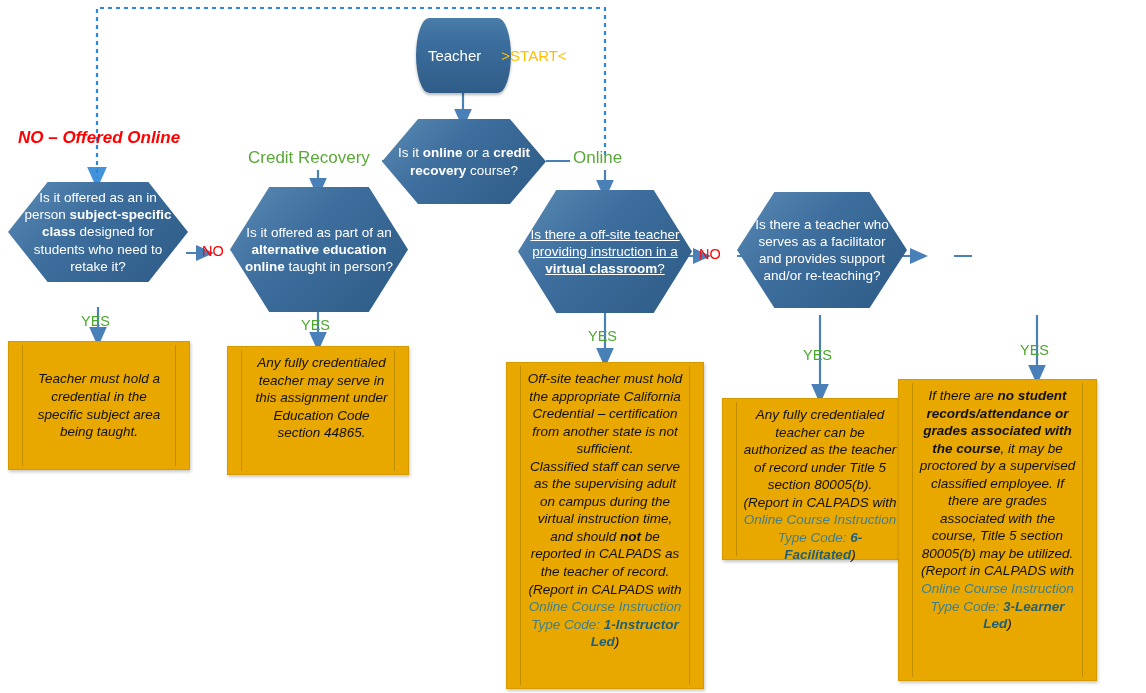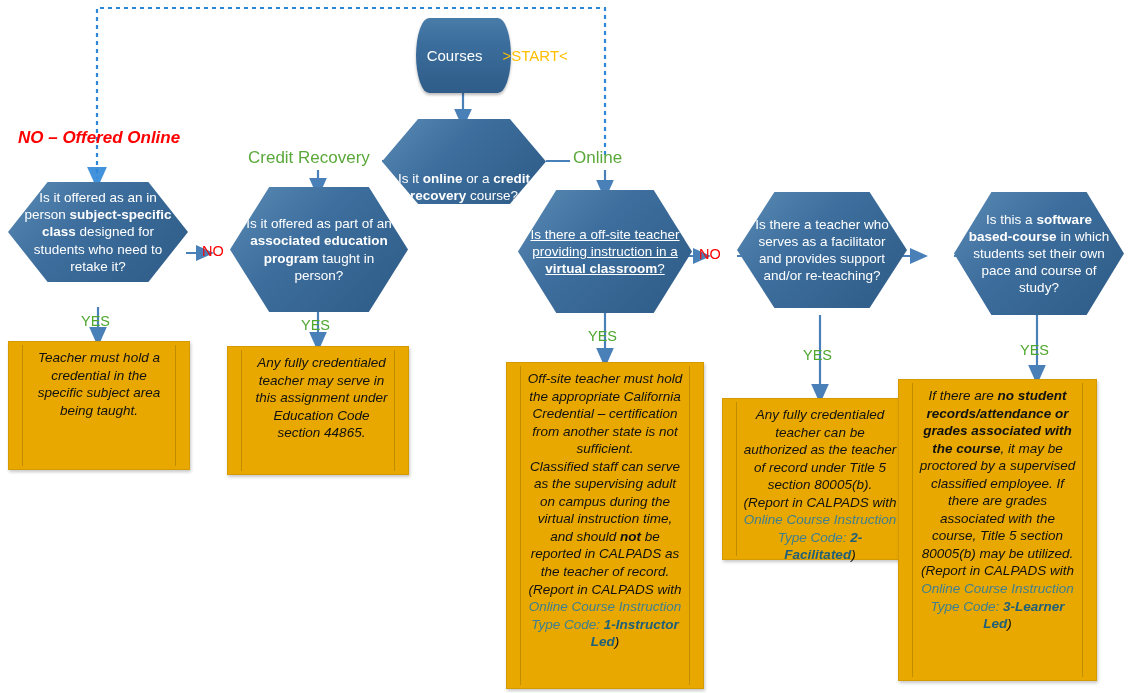--- a/index.html
+++ b/index.html
@@ -108,47 +108,44 @@
 
     <line x1="98" y1="307" x2="98" y2="337" stroke="#4a80b8" stroke-width="2.2" marker-end="url(#arrB)"></line>
     <line x1="318" y1="312" x2="318" y2="342" stroke="#4a80b8" stroke-width="2.2" marker-end="url(#arrB)"></line>
     <line x1="605" y1="313" x2="605" y2="358" stroke="#4a80b8" stroke-width="2.2" marker-end="url(#arrB)"></line>
     <line x1="820" y1="315" x2="820" y2="394" stroke="#4a80b8" stroke-width="2.2" marker-end="url(#arrB)"></line>
     <line x1="1037" y1="315" x2="1037" y2="375" stroke="#4a80b8" stroke-width="2.2" marker-end="url(#arrB)"></line>
   </svg>
 
   <div class="start-node" style="left:416px;top:18px;width:95px;height:75px;">
     <span class="ln">Unique</span>
-    <span class="ln">Courses</span>
+    <span class="ln">Teacher</span>
     <span class="start-token">&gt;START&lt;</span>
   </div>
 
-  <div class="hex" style="left:382px;top:119px;width:164px;height:85px;align-items:flex-end;">
+  <div class="hex" style="left:382px;top:119px;width:164px;height:85px;">
     <span class="htxt">Is it <b>online</b> or a <b>credit recovery</b> course?</span>
   </div>
 
   <div class="hex" style="left:8px;top:182px;width:180px;height:100px;">
     <span class="htxt">Is it offered as an in person <b>subject-specific class</b> designed for students who need to retake it?</span>
   </div>
 
   <div class="hex" style="left:230px;top:187px;width:178px;height:125px;">
-    <span class="htxt">Is it offered as part of an <b>associated education program</b> taught in person?</span>
+    <span class="htxt">Is it offered as part of an <b>alternative education online</b> taught in person?</span>
   </div>
 
   <div class="hex" style="left:518px;top:190px;width:174px;height:123px;text-decoration:underline;">
     <span class="htxt">Is there a off-site teacher providing instruction in a <b>virtual classroom</b>?</span>
   </div>
 
   <div class="hex" style="left:737px;top:192px;width:170px;height:116px;">
     <span class="htxt">Is there a teacher who serves as a facilitator and provides support and/or re-teaching?</span>
   </div>
 
-  <div class="hex" style="left:954px;top:192px;width:170px;height:123px;">
-    <span class="htxt">Is this a <b>software based-course</b> in which students set their own pace and course of study?</span>
-  </div>
 
   <div class="lbl lbl-red-italic" style="left:18px;top:128px;"><i>NO – Offered Online</i></div>
 
   <div class="lbl lbl-green-big" style="left:248px;top:148px;">Credit Recovery</div>
 
   <div class="lbl lbl-green-big" style="left:573px;top:148px;">Online</div>
 
   <div class="lbl lbl-no" style="left:202px;top:243px;">NO</div>
 
   <div class="lbl lbl-no" style="left:699px;top:246px;">NO</div>
@@ -158,33 +155,33 @@
   <div class="lbl lbl-yes" style="left:81px;top:313px;">YES</div>
 
   <div class="lbl lbl-yes" style="left:301px;top:317px;">YES</div>
 
   <div class="lbl lbl-yes" style="left:588px;top:328px;">YES</div>
 
   <div class="lbl lbl-yes" style="left:803px;top:347px;">YES</div>
 
   <div class="lbl lbl-yes" style="left:1020px;top:342px;">YES</div>
 
-  <div class="note" style="left:8px;top:341px;width:182px;height:129px;">
+  <div class="note" style="left:8px;top:341px;width:182px;height:129px;align-items:center;">
     <span class="inner">Teacher must hold a credential in the specific subject area being taught.</span>
   </div>
 
   <div class="note" style="left:227px;top:346px;width:182px;height:129px;padding-left:27px;">
     <span class="inner">Any fully credentialed teacher may serve in this assignment under Education Code section 44865.</span>
   </div>
 
   <div class="note" style="left:506px;top:362px;width:198px;height:327px;text-align:center;">
     <span class="inner">Off-site teacher must hold the appropriate California Credential – certification from another state is not sufficient.<br>Classified staff can serve as the supervising adult on campus during the virtual instruction time, and should <b>not</b> be reported in CALPADS as the teacher of record.<br>(Report in CALPADS with <span class="code-line">Online Course Instruction Type Code:</span> <span class="code-bold">1-Instructor Led</span>)</span>
   </div>
 
   <div class="note" style="left:722px;top:398px;width:196px;height:162px;">
-    <span class="inner">Any fully credentialed teacher can be authorized as the teacher of record under Title 5 section 80005(b).<br>(Report in CALPADS with <span class="code-line">Online Course Instruction Type Code:</span> <span class="code-bold">2-Facilitated</span>)</span>
+    <span class="inner">Any fully credentialed teacher can be authorized as the teacher of record under Title 5 section 80005(b).<br>(Report in CALPADS with <span class="code-line">Online Course Instruction Type Code:</span> <span class="code-bold">6-Facilitated</span>)</span>
   </div>
 
   <div class="note" style="left:898px;top:379px;width:199px;height:302px;">
     <span class="inner">If there are <b>no student records/attendance or grades associated with the course</b>, it may be proctored by a supervised classified employee. If there are grades associated with the course, Title 5 section 80005(b) may be utilized.<br>(Report in CALPADS with <span class="code-line">Online Course Instruction Type Code:</span> <span class="code-bold">3-Learner Led</span>)</span>
   </div>
 
 </div>
 
 </body></html>

